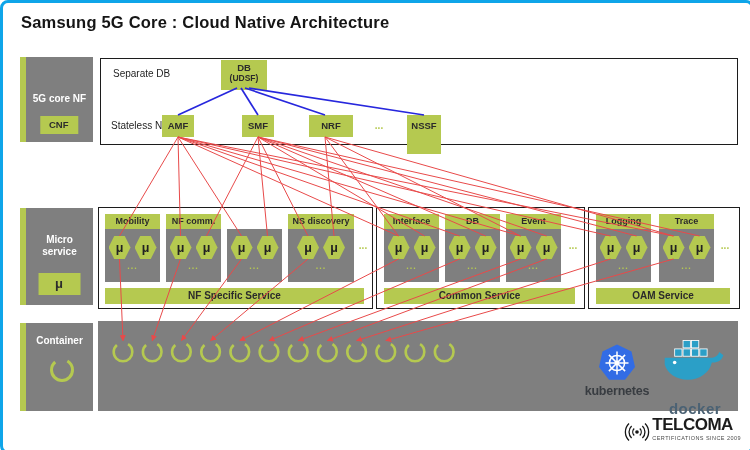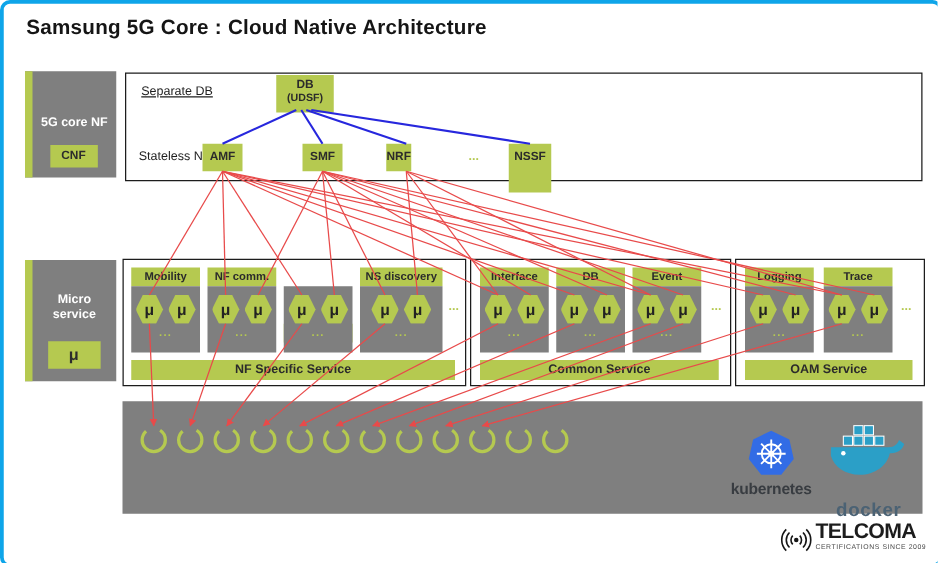--- a/index.html
+++ b/index.html
@@ -44,34 +44,41 @@
 
   <div class="abs" id="title">Samsung 5G Core : Cloud Native Architecture</div>
 
   <div class="abs side-box" style="top:54px;height:85px;">
     <div class="side-stripe"></div>
     <div class="side-text" style="top:36px;">5G core NF</div>
     <div class="side-badge" style="bottom:8px;width:38px;height:18px;line-height:18px;font-size:9.5px;">CNF</div>
   </div>
 
   <div class="abs main-box" style="left:97px;top:55px;width:636px;height:85px;"></div>
-  <div class="abs plain-label" style="left:110px;top:65px;text-decoration:underline;">Separate DB</div>
+  <div class="abs plain-label" style="left:110px;top:65px;">Separate DB</div>
   <div class="abs plain-label" style="left:108px;top:117px;">Stateless NF</div>
 
   <div class="abs nf-box" style="left:218px;top:57px;width:46px;height:28px;padding-top:2px;line-height:11px;">
     <div>DB</div>
     <div style="font-size:8.5px;">(UDSF)</div>
   </div>
 
   <div class="abs side-box" style="top:205px;height:97px;">
     <div class="side-stripe"></div>
     <div class="side-text" style="top:26px;">Micro service</div>
     <div class="side-badge" style="bottom:10px;width:42px;height:22px;line-height:22px;font-size:13px;">μ</div>
   </div>
 
+  <div class="abs side-box" style="top:320px;height:88px;">
+    <div class="side-stripe"></div>
+    <div class="side-text" style="top:12px;">Container</div>
+    <svg class="abs" style="left:26px;top:30px;" width="32" height="32" viewBox="0 0 32 32">
+      <circle cx="16" cy="17" r="10.5" fill="none" stroke="#b5c950" stroke-width="3" stroke-dasharray="41.8 13 11.2 0"></circle>
+    </svg>
+  </div>
 
   <div class="abs" id="container-rect" style="left:95px;top:318px;width:640px;height:90px;"></div>
 
   <svg class="abs" style="left:594px;top:340px;" width="40" height="40" viewBox="-20 -20 40 40">
     <polygon points="0,-18.5 14.5,-11.5 18,4.1 8,16.7 -8,16.7 -18,4.1 -14.5,-11.5" fill="#326ce5"></polygon>
     <g stroke="#fff" stroke-width="1.5">
       <circle cx="0" cy="0" r="7.6" fill="none"></circle>
       <g>
         <line x1="0" y1="-11.5" x2="0" y2="11.5"></line>
         <line x1="-11.5" y1="0" x2="11.5" y2="0"></line>
@@ -110,21 +117,21 @@
       <circle cx="12" cy="13" r="1.8" fill="#161616"></circle>
     </svg>
     <div id="telcoma-word">
       <div id="telcoma-brand">TELCOMA</div>
       <div id="telcoma-tagline">CERTIFICATIONS SINCE 2009</div>
     </div>
   </div>
 
 <div class="abs nf-box" style="left: 159px; top: 112px; width: 32px; height: 22px; line-height: 22px;">AMF</div>
     <div class="abs nf-box" style="left: 239px; top: 112px; width: 32px; height: 22px; line-height: 22px;">SMF</div>
-    <div class="abs nf-box" style="left: 306px; top: 112px; width: 20px; height: 22px; line-height: 22px;">NRF</div>
+    <div class="abs nf-box" style="left: 306px; top: 112px; width: 44px; height: 22px; line-height: 22px;">NRF</div>
     <div class="abs dots-text" style="left: 362px; top: 112px; width: 28px; height: 22px; line-height: 22px; font-size: 10px;">...</div>
     <div class="abs nf-box" style="left: 404px; top: 112px; width: 34px; height: 39px; line-height: 22px;">NSSF</div>
     <div class="abs group-box" style="left: 95px; top: 204px; width: 273px; height: 100px;"></div>
     <div class="abs group-strip" style="left: 102px; top: 285px; width: 259px; height: 16px; line-height: 16px;">NF Specific Service</div>
     <div class="abs dots-text" style="left: 350px; top: 237px; width: 20px; font-size: 10px;">...</div>
     <div class="abs svc-header" style="left: 102px; top: 211px; width: 55px; height: 15px; line-height: 15px;">Mobility</div>
     <div class="abs svc-body" style="left: 102px; top: 226px; width: 55px; height: 53px;"></div>
     <div class="abs hex" style="left: 105.5px; top: 233px; z-index: 5;">μ</div>
     <div class="abs hex" style="left: 131.5px; top: 233px; z-index: 5;">μ</div>
     <div class="abs hex-dots" style="left: 102px; top: 258px; width: 55px; z-index: 5;">...</div>

